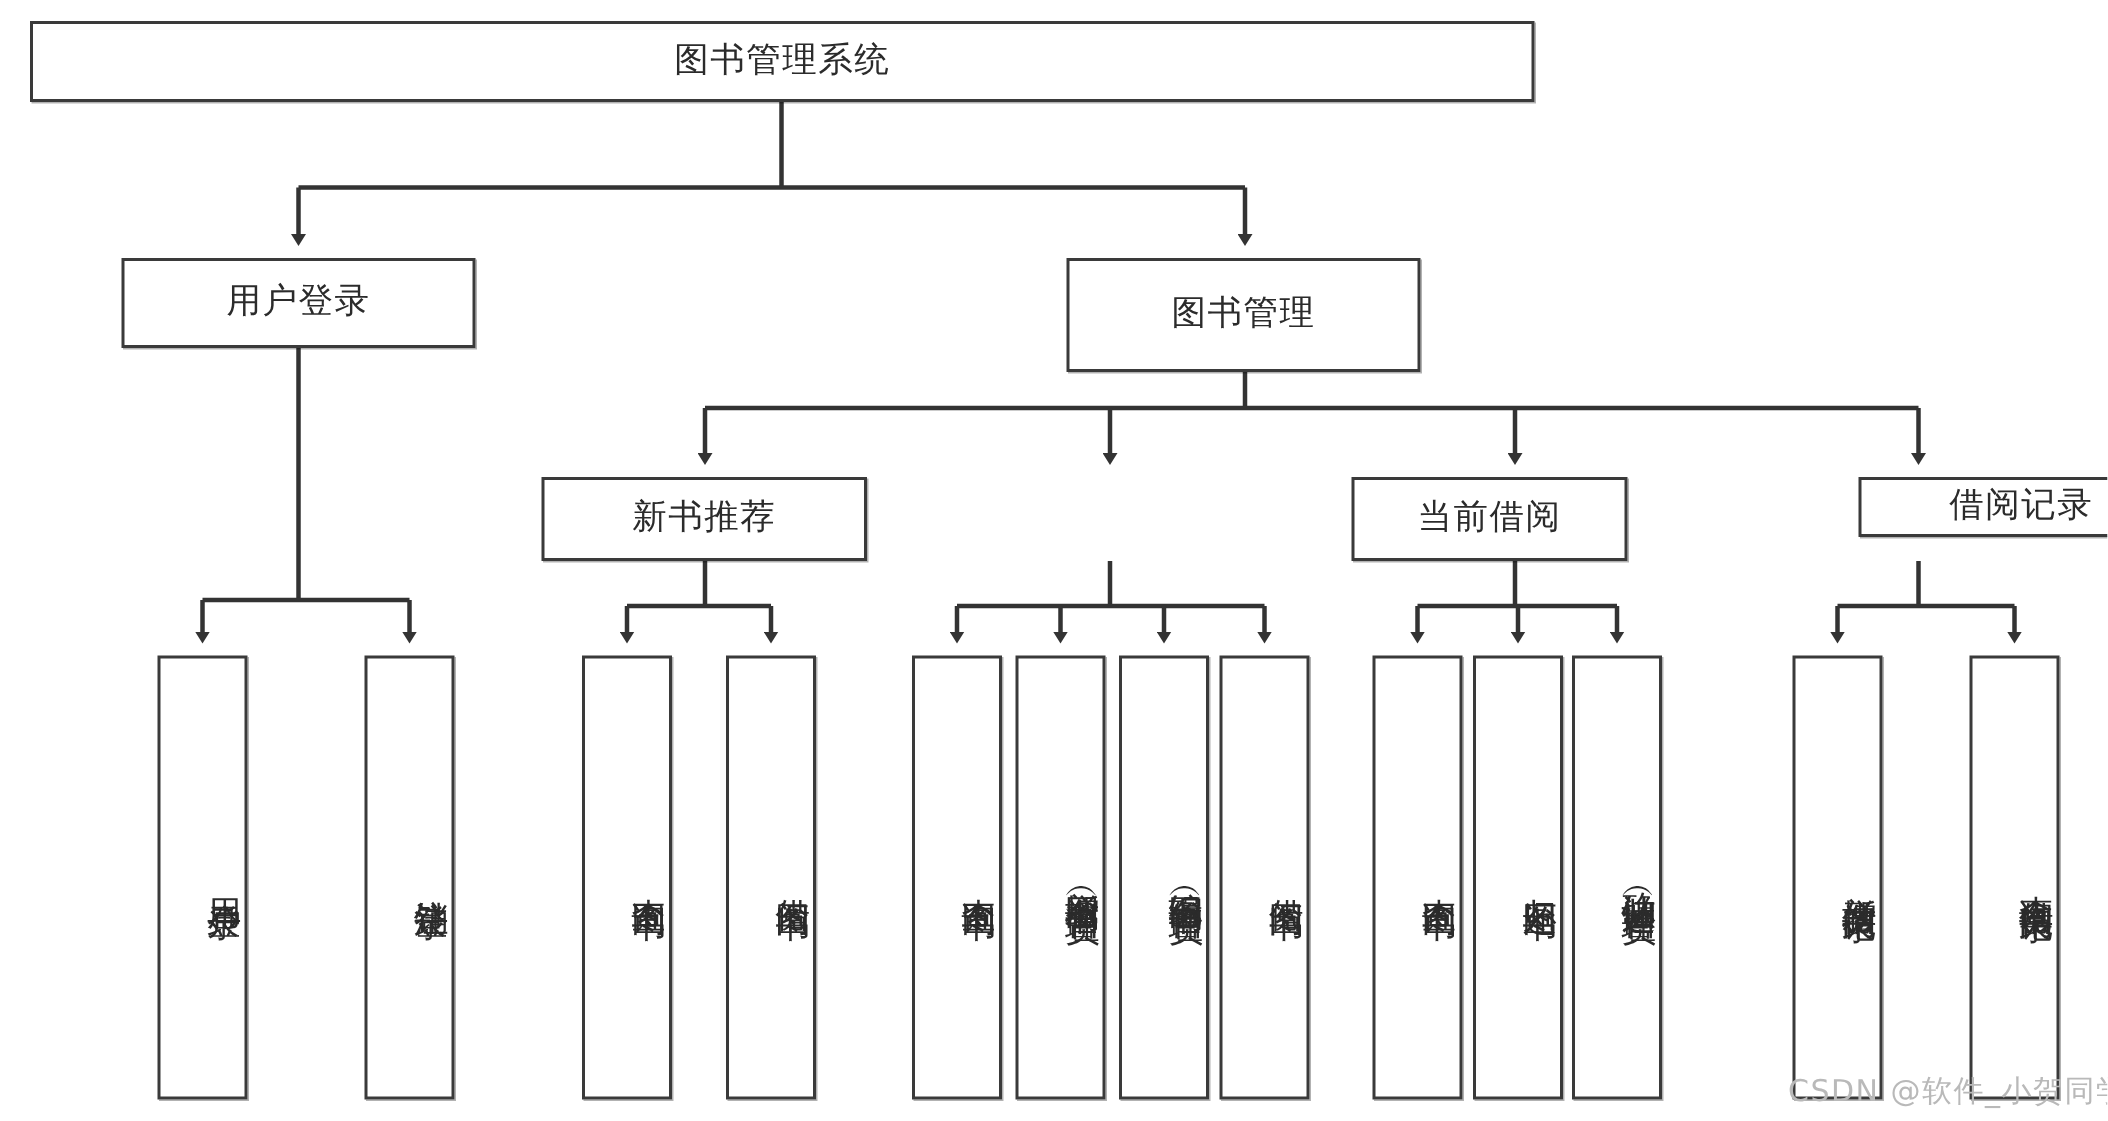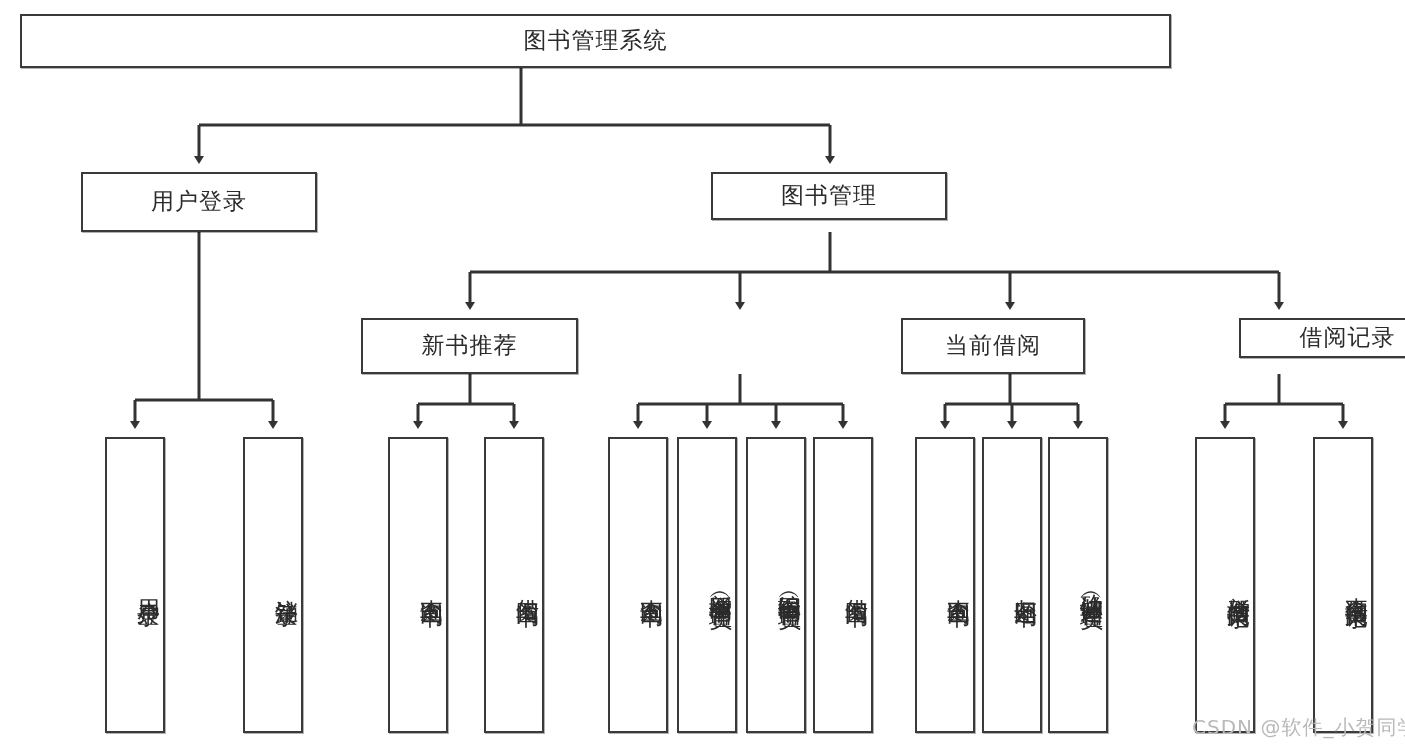--- a/index.html
+++ b/index.html
@@ -113,28 +113,28 @@
       <path d="M1012,404 L1012,425" marker-end="url(#arrow)"></path>
       <path d="M1078,404 L1078,425" marker-end="url(#arrow)"></path>
 
       <path d="M1279,374 L1279,404"></path>
       <path d="M1225,404 L1343,404"></path>
       <path d="M1225,404 L1225,425" marker-end="url(#arrow)"></path>
       <path d="M1343,404 L1343,425" marker-end="url(#arrow)"></path>
     </g>
   </svg>
 
-  <div class="node horiz" style="left:20px; top:14px; width:1151px; height:54px;text-align:right;">
+  <div class="node horiz" style="left:20px; top:14px; width:1003px; height:54px;text-align:right;">
     <span>图书管理系统</span>
   </div>
 
   <div class="node horiz" style="left:81px; top:172px; width:236px; height:60px;">
     <span>用户登录</span>
   </div>
-  <div class="node horiz" style="left:711px; top:172px; width:236px; height:48px;">
+  <div class="node horiz" style="left:711px; top:172px; width:236px; height:76px;">
     <span>图书管理</span>
   </div>
 
   <div class="node horiz" style="left:361px; top:318px; width:217px; height:56px;">
     <span>新书推荐</span>
   </div>
   <div class="node horiz" style="left:901px; top:318px; width:184px; height:56px;">
     <span>当前借阅</span>
   </div>
   <div class="node horiz" style="left:1239px; top:318px; width:217px; height:40px;">

